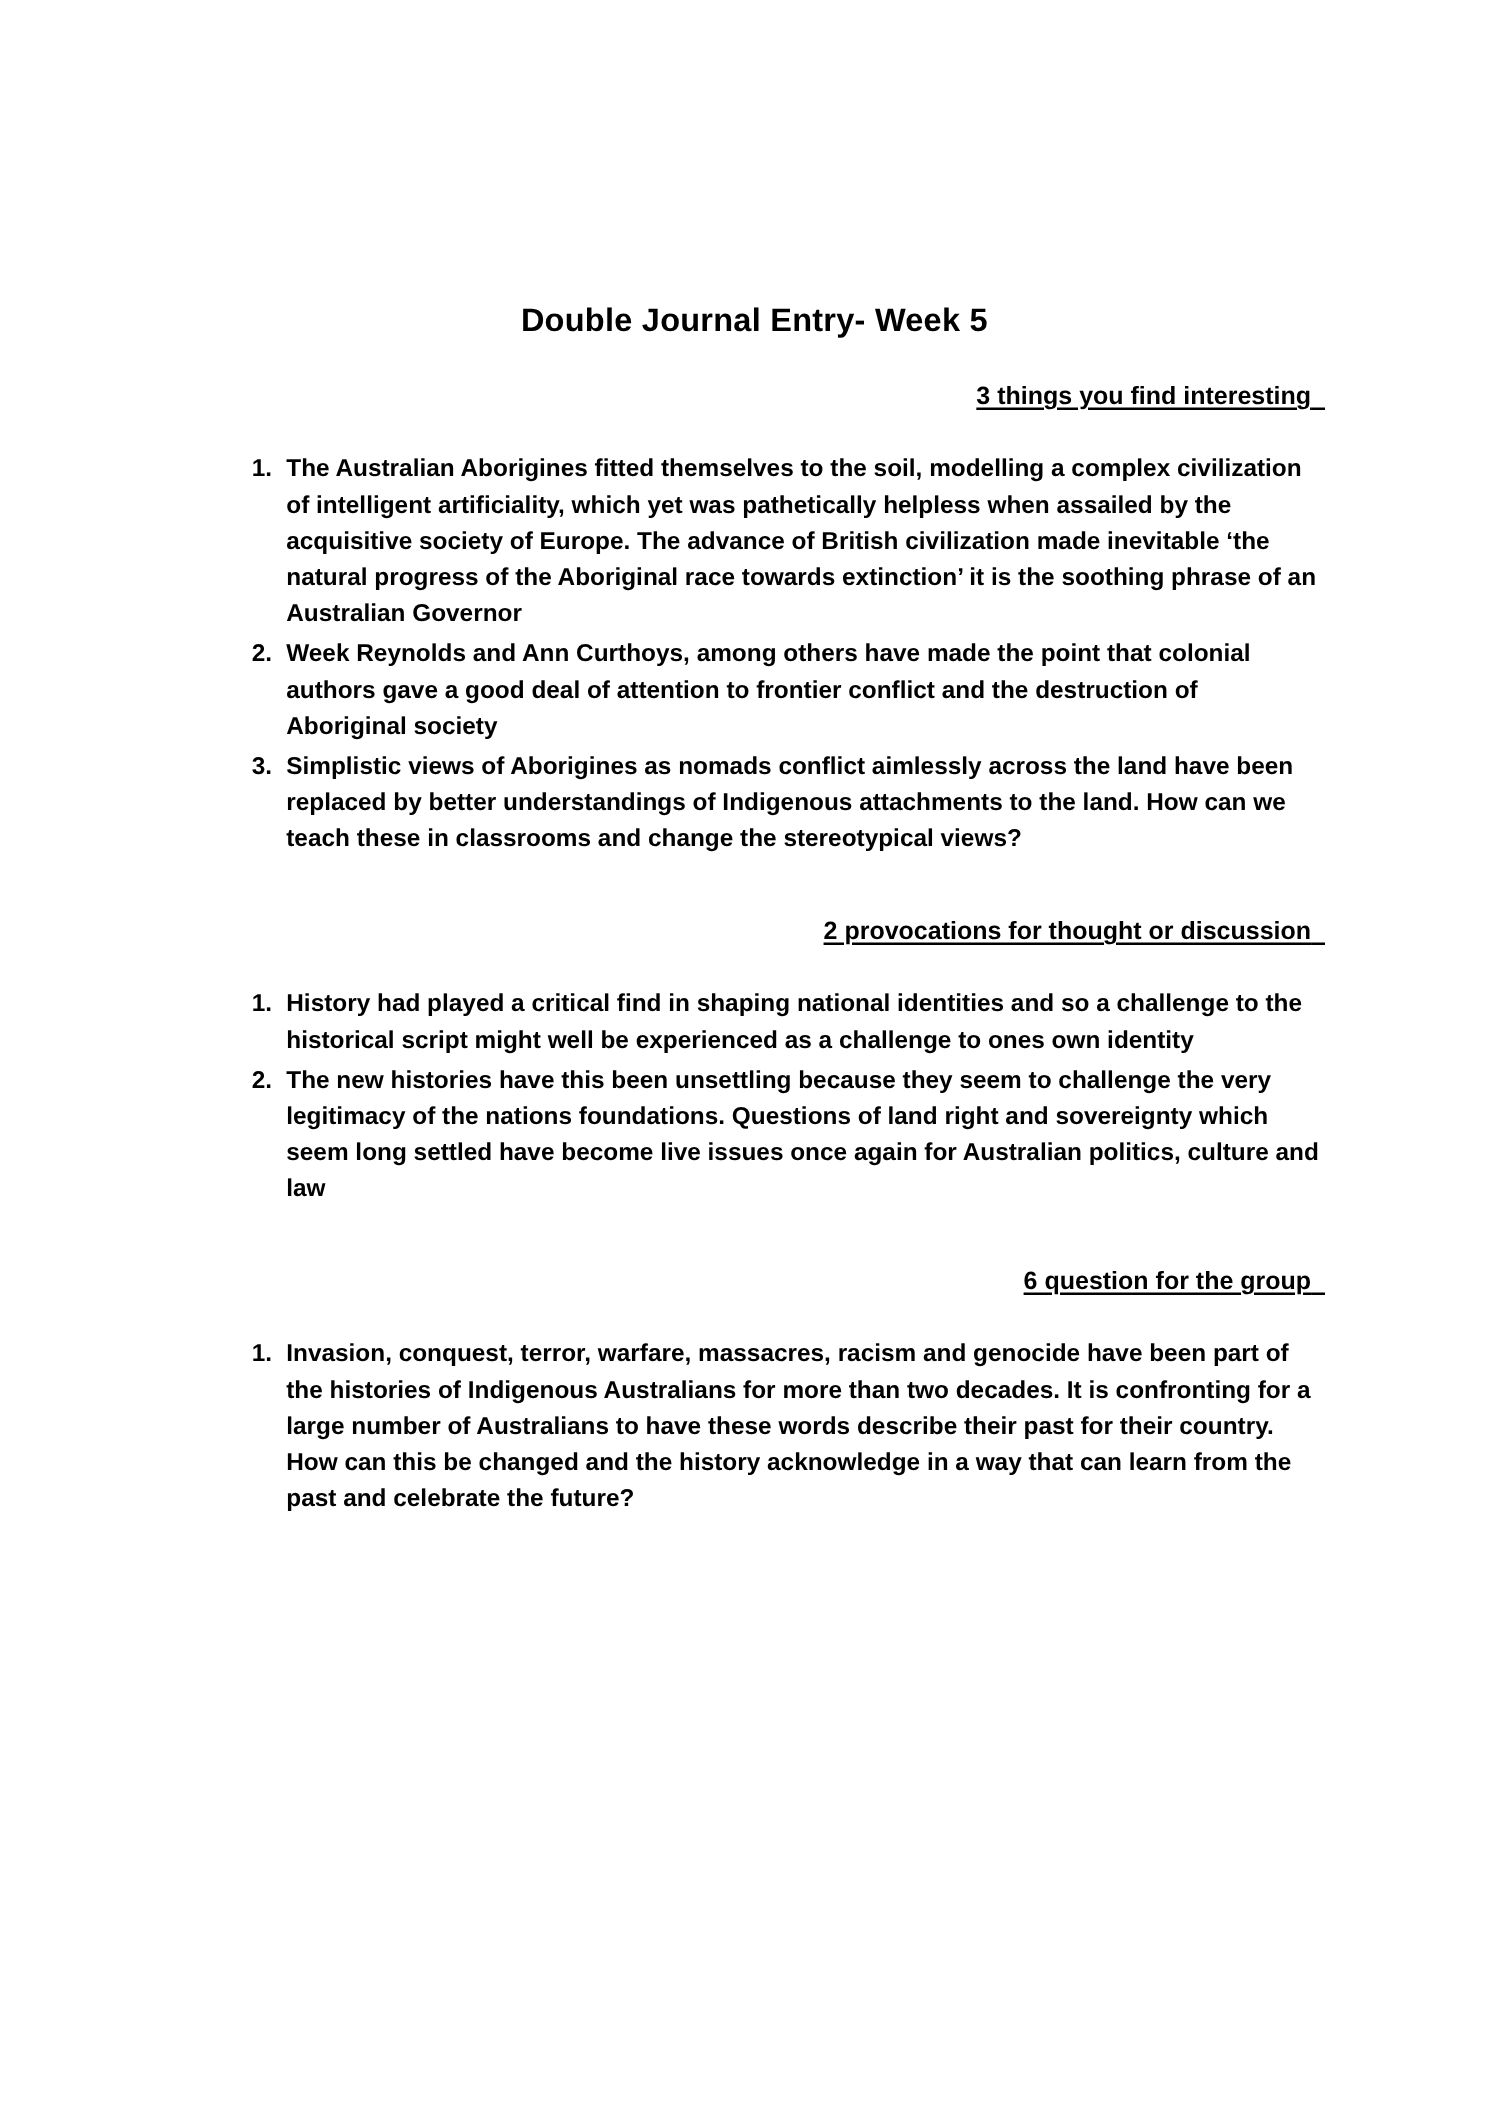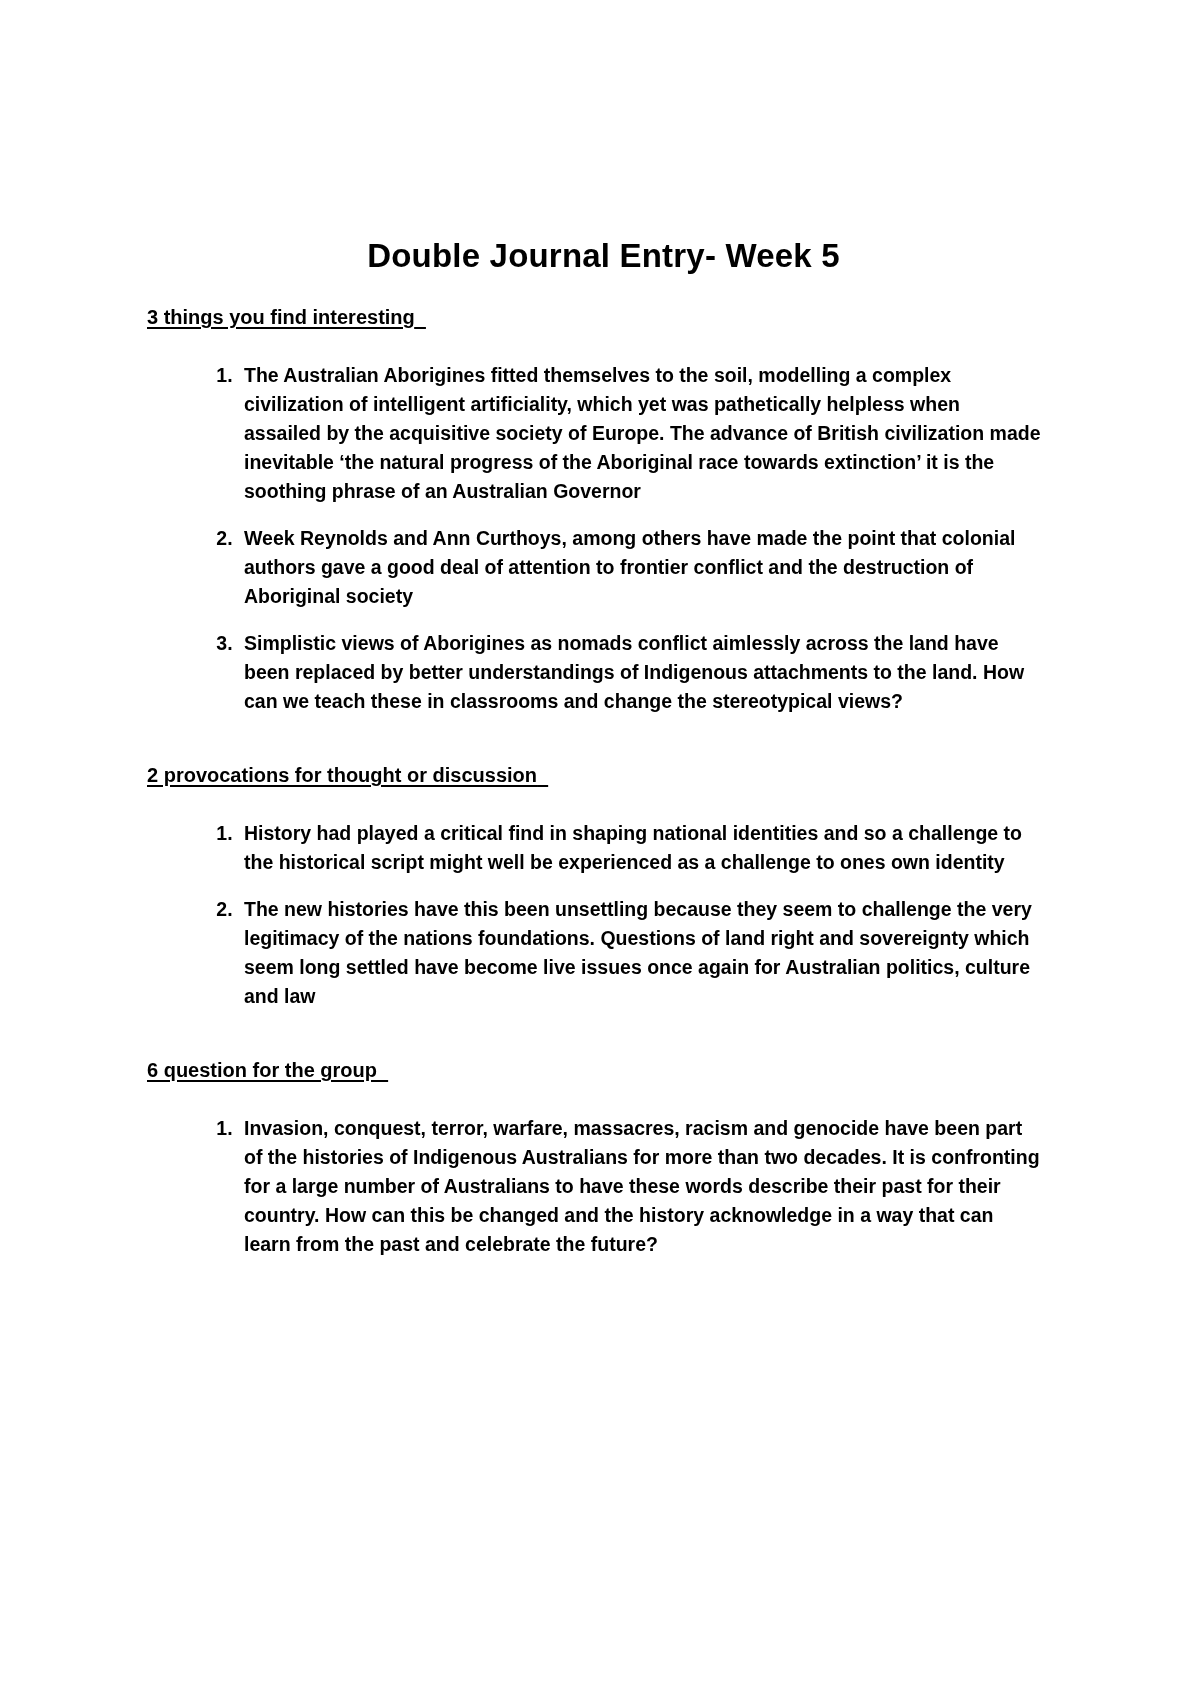--- a/index.html
+++ b/index.html
@@ -14,52 +14,53 @@
     background: #ffffff;
     box-sizing: border-box;
     padding: 235px 140px 0 147px;
     font-family: "Liberation Sans", sans-serif;
     font-weight: 700;
     color: #000000;
     overflow: hidden;
   }
   h1.doc-title {
     margin: 0 0 27px 0;
-    font-size: 33px;
+    font-size: 26px;
     line-height: 42px;
     text-align: center;
     font-weight: 700;
     letter-spacing: 0.2px;
   }
   section.doc-section h2 {
     margin: 0 0 30px 0;
     font-size: 20px;
     line-height: 27px;
     font-weight: 700;
     text-decoration: underline;
     text-underline-offset: 3px;
+    text-align: right;
   }
   
   section.doc-section h2::after {
     content: "\00a0\00a0";
   }
   section.doc-section + section.doc-section h2 {
     margin-top: 46px;
   }
   section.doc-section:last-child h2 {
     margin-top: 70px;
   }
   ol.doc-list {
     margin: 0;
     padding: 0 0 0 73px;
     font-size: 19.5px;
     line-height: 29px;
   }
   ol.doc-list li {
-    margin: 18px;
+    margin: 3px;
     padding: 0 0 0 6px;
   }
 </style>
 </head>
 <body>
 
 <div class="page">
   <h1 class="doc-title">Double Journal Entry- Week 5</h1>
   <div id="sections">
       <section class="doc-section">

